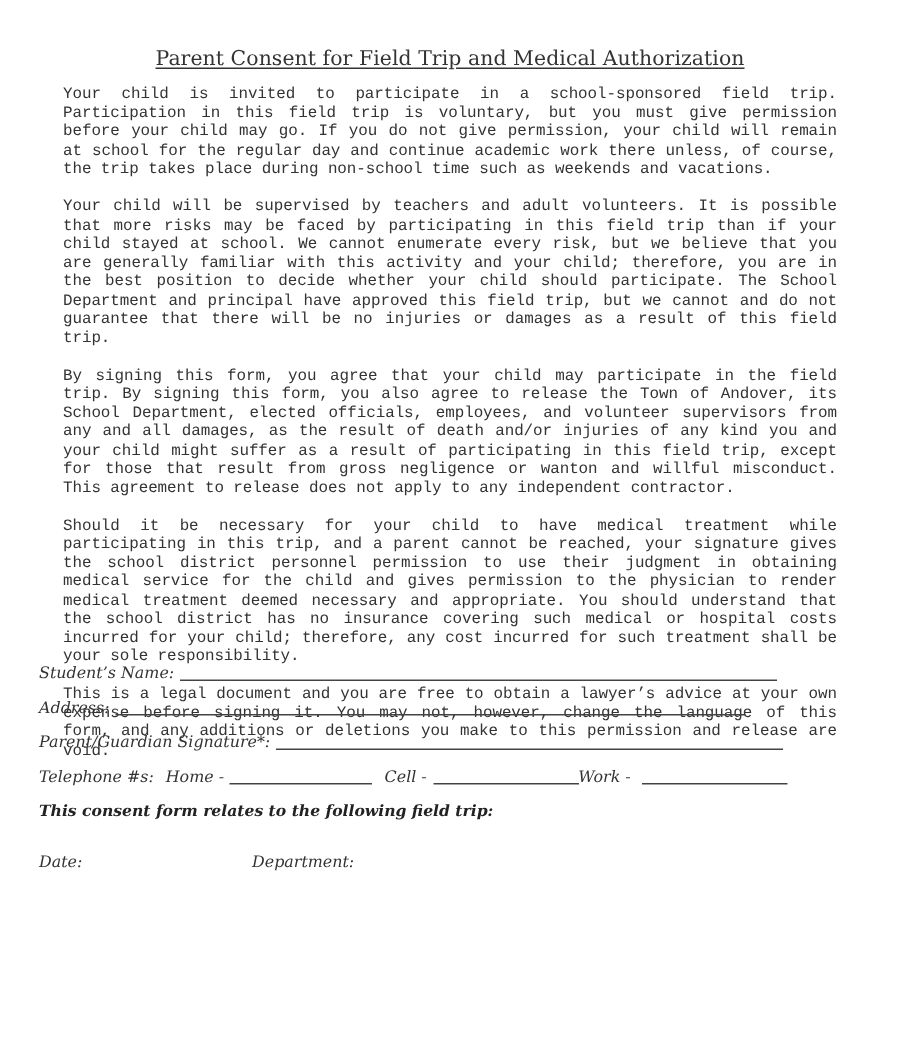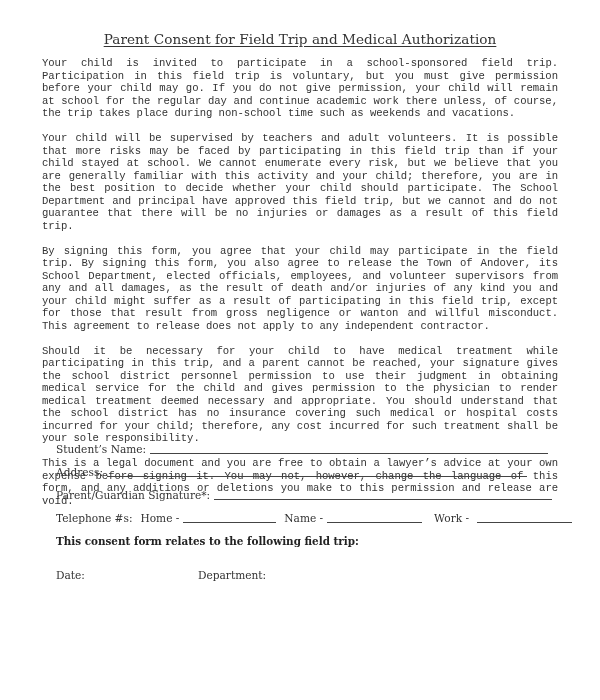--- a/index.html
+++ b/index.html
@@ -45,25 +45,26 @@
     .para {
       margin: 0 0 12.5px 0;
       font-size: 10.6px;
       line-height: 12.5px;
       text-align: justify;
       color: #333;
       letter-spacing: -0.05px;
     }
     .form {
       position: absolute;
-      left: 56px;
+      left: 26px;
       top: 434px;
       width: 516px;
       font-size: 10.6px;
       color: #333;
+      font-style: italic;
     }
     .row {
       height: 23px;
       line-height: 16px;
       white-space: nowrap;
       display: flex;
       align-items: flex-end;
     }
     .label { display: inline-block; }
     .line {
@@ -124,23 +125,23 @@
       <span class="line" style="width:420px"></span>
     </div>
     <div class="row">
       <span class="label">Parent/Guardian Signature*:</span>
       <span class="line" style="width:338px"></span>
     </div>
     <div class="row">
       <span class="label">Telephone #s:</span>
       <span class="tel-sub" style="margin-left:8px">Home -</span>
       <span class="line" style="width:95px"></span>
-      <span class="tel-sub" style="margin-left:8px">Name -</span>
+      <span class="tel-sub" style="margin-left:8px">Cell -</span>
       <span class="line" style="width:97px"></span>
-      <span class="tel-sub" style="margin-left:12px">Work -</span>
+      <span class="tel-sub" style="margin-left:0">Work -</span>
       <span class="line" style="width:97px; margin-left:8px"></span>
     </div>
     <div class="bold-line">This consent form relates to the following field trip:</div>
     <div class="trip-row">
       <span class="date">Date:</span>
       <span class="dest">Department:</span>
     </div>
   </div>
 
 </div>

